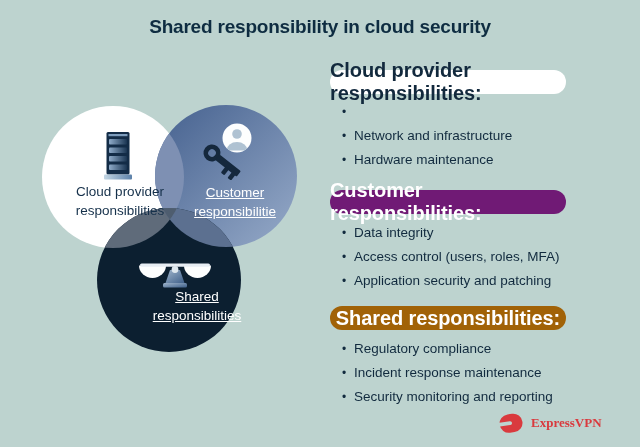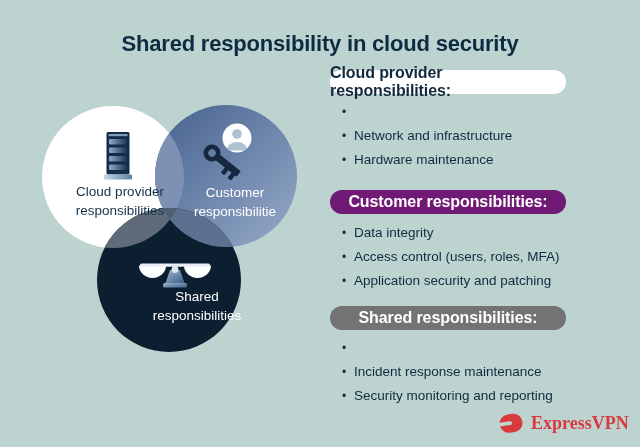--- a/index.html
+++ b/index.html
@@ -4,68 +4,68 @@
 <style>
   html,body{margin:0;padding:0;}
   .canvas{
     position:relative;
     width:640px;height:447px;
     background:#BDD3CF;
     overflow:hidden;
     font-family:"Liberation Sans", sans-serif;
   }
   .title{
-    position:absolute;left:0;top:31px;width:640px;
+    position:absolute;left:0;top:16px;width:640px;
     text-align:center;
-    font-size:22px;font-weight:700;
+    font-size:19px;font-weight:700;
     color:#0E2C41;
     letter-spacing:-0.2px;
   }
   
   .venn{position:absolute;left:35px;top:96px;width:270px;height:265px;}
   .venn svg.venn-base{position:absolute;left:0;top:0;}
   .venn .icon-svg{position:absolute;}
   .venn-label{
     position:absolute;text-align:center;
     font-size:13.5px;line-height:19px;font-weight:500;
   }
   .venn-label.dark{color:#15304A;}
-  .venn-label.light{color:#FFFFFF;}
+  .venn-label.light{color:#FFFFFF;text-decoration:underline;}
   .lbl-cloud{left:20px;top:86px;width:130px;}
   .lbl-customer{left:140px;top:87px;width:120px;}
   .lbl-shared{left:84px;top:191px;width:100px;margin-left:28px;}
   
   .sections{position:absolute;left:330px;top:70px;width:236px;}
   .section{position:absolute;left:0;width:236px;}
   .sec-0{top:0;}
   .sec-1{top:120px;}
   .sec-2{top:236px;}
   .pill{
     width:236px;height:24px;border-radius:15px;
     display:flex;align-items:center;justify-content:center;
-    font-size:16px;font-weight:700;letter-spacing:-0.1px;
+    font-size:20px;font-weight:700;letter-spacing:-0.1px;
     box-sizing:border-box;
   }
   .pill.white{background:#FFFFFF;color:#12293D;}
   .pill.blue{background:#701a75;color:#FFFFFF;}
-  .pill.dark{background:#737373;color:#FFFFFF;}
+  .pill.dark{background:#a16207;color:#FFFFFF;}
   ul.bullets{list-style:none;margin:11px 0 0 0;padding:0 0 0 12px;}
   ul.bullets li{
     font-size:13.5px;color:#112A3E;line-height:15px;
     margin-bottom:8px;display:flex;align-items:baseline;
   }
   ul.bullets .dot{width:12px;flex:0 0 12px;color:#112A3E;font-size:12px;}
   
   .brand{
     position:absolute;left:497px;top:408px;height:30px;
     display:flex;align-items:center;gap:6px;
   }
   .brand-word{
     font-family:"Liberation Serif", serif;
-    font-size:18px;font-weight:700;color:#D93A3E;
+    font-size:13px;font-weight:700;color:#D93A3E;
   }
 </style>
 </head>
 <body>
 
 <div class="canvas">
 
   <div class="title">Shared responsibility in cloud security</div>
 
   <div class="venn">
@@ -207,20 +207,21 @@
             <span>Application security and patching</span>
           </li>
       </ul>
     </div>
 
     <div class="section sec-2">
       <div class="pill dark">Shared responsibilities:</div>
       <ul class="bullets">
         <li>
             <span class="dot">•</span>
+            <span>Regulatory compliance</span>
           </li>
         <li>
             <span class="dot">•</span>
             <span>Incident response maintenance</span>
           </li>
         <li>
             <span class="dot">•</span>
             <span>Security monitoring and reporting</span>
           </li>
       </ul>

